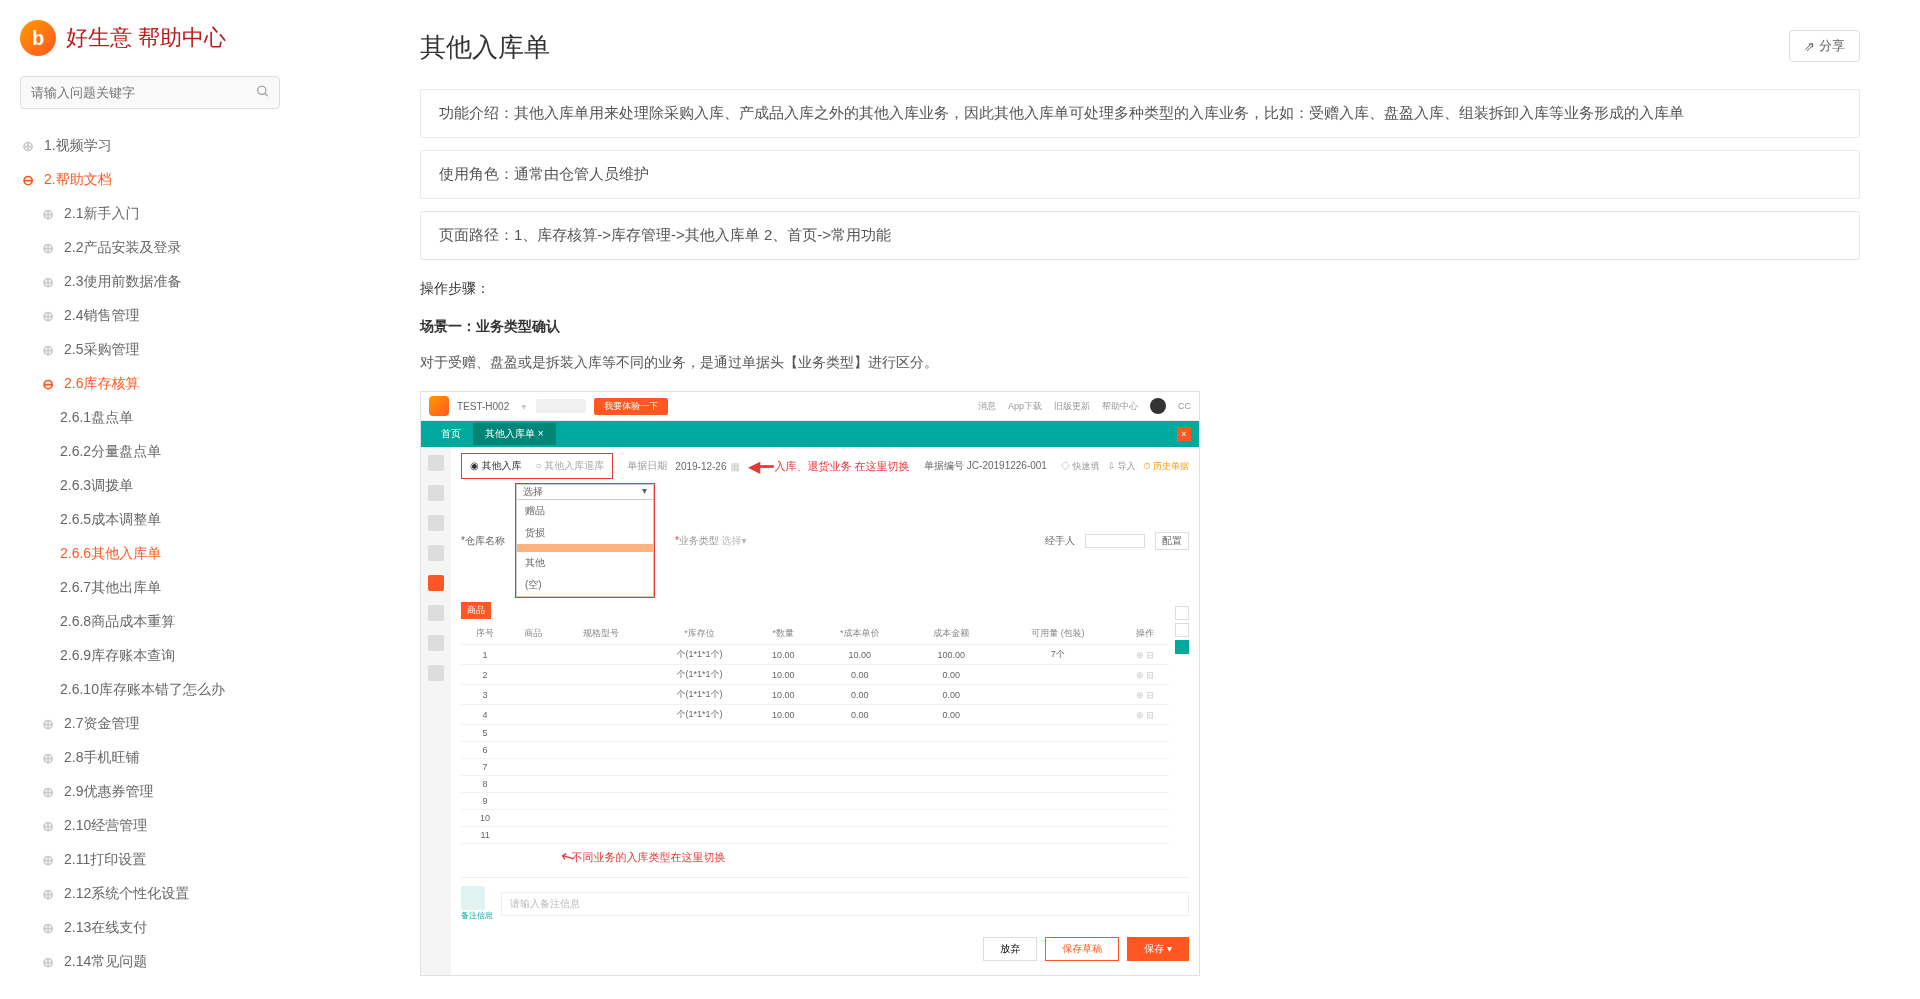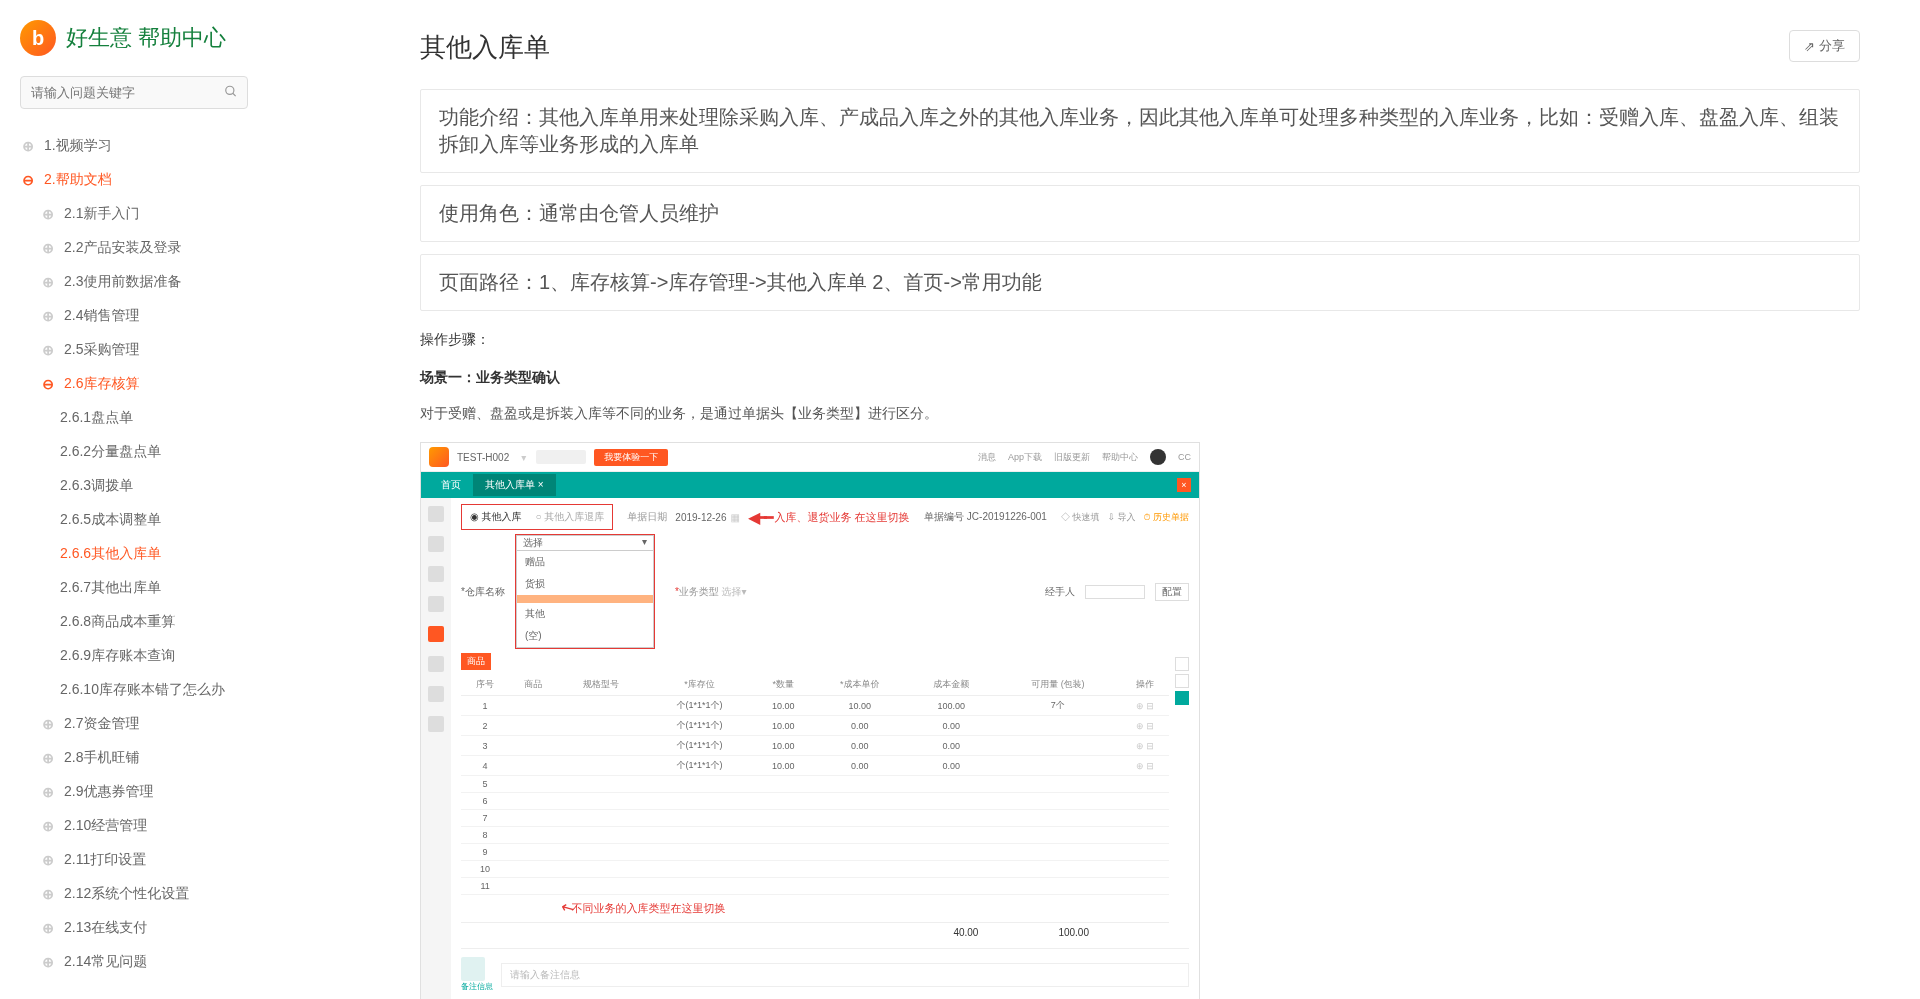--- a/index.html
+++ b/index.html
@@ -1,37 +1,37 @@
 <!DOCTYPE html>
 <html><head>
 <meta charset="utf-8">
 <style>
 * { margin: 0; padding: 0; box-sizing: border-box; }
 body { font-family: "Microsoft YaHei", Arial, sans-serif; font-size: 14px; color: #333; background: #fff; }
 .container { display: flex; width: 1920px; }
 .sidebar { width: 300px; padding: 20px 0 0 20px; flex-shrink: 0; }
 .logo-area { display: flex; align-items: center; margin-bottom: 20px; }
 .logo { width: 36px; height: 36px; background: linear-gradient(135deg, #ff9a00, #ff5722); border-radius: 50%; display: flex; align-items: center; justify-content: center; color: #fff; font-weight: bold; font-size: 20px; margin-right: 10px; }
-.logo-text { font-size: 22px; color: #15803d; }
-.search-box { position: relative; margin-bottom: 20px; width: 228px; }
+.logo-text { font-size: 22px; color: #b91c1c; }
+.search-box { position: relative; margin-bottom: 20px; width: 260px; }
 .search-input { width: 100%; padding: 8px 35px 8px 10px; border: 1px solid #ddd; border-radius: 4px; font-size: 13px; background: #f9f9f9; }
 .search-icon { position: absolute; right: 10px; top: 50%; transform: translateY(-50%); color: #999; }
 .nav { list-style: none; }
 .nav-item { padding: 8px 0; display: flex; align-items: center; cursor: pointer; color: #666; }
 .nav-item.active { color: #ff5722; }
 .nav-item.active-sub { color: #ff5722; }
 .nav-icon { width: 16px; height: 16px; margin-right: 8px; display: inline-flex; align-items: center; justify-content: center; color: #ccc; font-weight: bold; font-size: 14px; }
 .nav-item.active .nav-icon { color: #ff5722; }
 .nav-sub { padding-left: 20px; }
 .nav-sub2 { padding-left: 40px; }
 .main { flex: 1; padding: 30px 60px 30px 120px; }
 .page-header { display: flex; justify-content: space-between; align-items: flex-start; margin-bottom: 24px; }
 .page-title { font-size: 26px; font-weight: 500; color: #333; }
 .share-btn { border: 1px solid #ddd; background: #fff; padding: 6px 14px; border-radius: 4px; cursor: pointer; color: #666; font-size: 13px; display: flex; align-items: center; gap: 4px; }
-.info-box { border: 1px solid #e8e8e8; padding: 14px 18px; margin-bottom: 12px; border-radius: 2px; color: #555; font-size: 20px; }
+.info-box { border: 1px solid #e8e8e8; padding: 14px 18px; margin-bottom: 12px; border-radius: 2px; color: #555; font-size: 15px; }
 .section-title { font-weight: 500; margin: 20px 0 14px; font-size: 14px; color: #333; }
 .scene-title { font-weight: bold; margin: 20px 0 14px; font-size: 14px; color: #333; }
 .scene-text { color: #555; font-size: 14px; margin-bottom: 16px; line-height: 1.8; }
 .screenshot { border: 1px solid #e0e0e0; margin: 14px 0 30px; width: 780px; background: #fff; }
 .ss-topbar { background: #fff; padding: 4px 8px; display: flex; align-items: center; font-size: 10px; border-bottom: 1px solid #eee; }
 .ss-logo { width: 20px; height: 20px; background: linear-gradient(135deg, #ff9a00, #ff5722); border-radius: 4px; margin-right: 8px; }
 .ss-top-text { color: #666; margin-right: 12px; }
 .ss-search { width: 50px; height: 14px; background: #f0f0f0; border-radius: 2px; margin-right: 8px; }
 .ss-orange-btn { background: #ff5722; color: #fff; padding: 2px 10px; font-size: 9px; border-radius: 2px; }
 .ss-top-right { margin-left: auto; display: flex; gap: 12px; color: #999; font-size: 9px; align-items: center; }
@@ -376,24 +376,20 @@
                   <tr>
                       <td>11</td>
                       <td colspan="8"></td>
                     </tr>
                 </tbody>
               </table>
               <div class="ss-annotation-row">
                 <span class="ss-anno-arrow" style="transform:rotate(-30deg);display:inline-block">↖</span>
                 <span class="ss-anno-red">不同业务的入库类型在这里切换</span>
               </div>
-              <div class="ss-footer-row">
-                <span>40.00</span>
-                <span>100.00</span>
-              </div>
             </div>
             <div class="ss-right-icons">
               <div class="ss-right-icon"></div>
               <div class="ss-right-icon"></div>
               <div class="ss-right-icon teal"></div>
             </div>
           </div>
 
           <div class="ss-remark">
             <div style="text-align:center">

